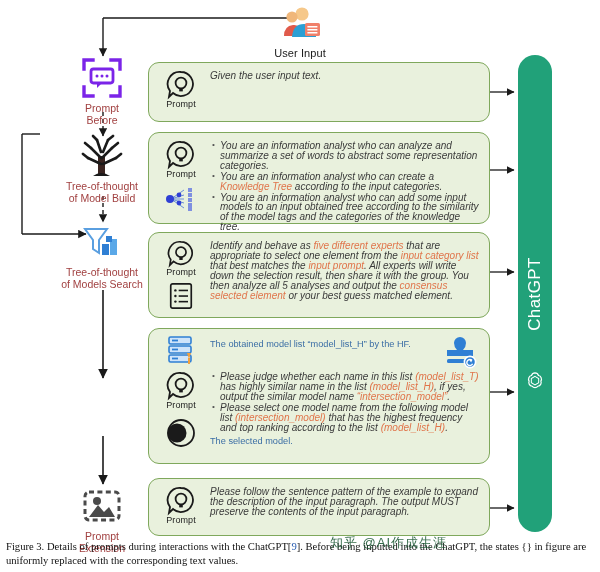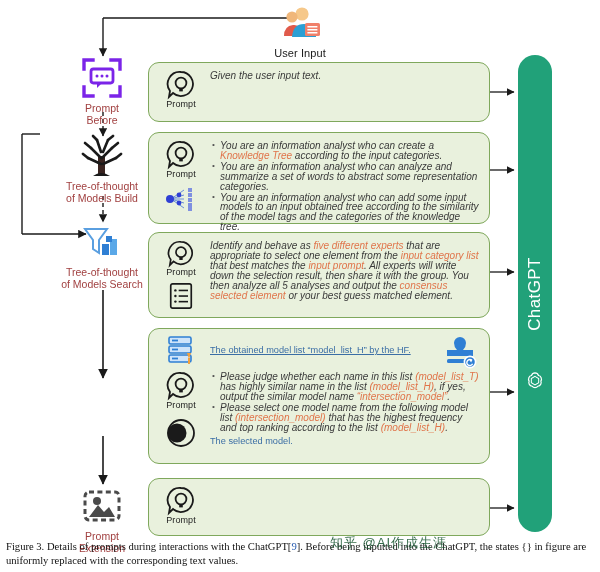--- a/index.html
+++ b/index.html
@@ -138,21 +138,21 @@
             <path d="M24,18 L29,6"></path>
           <path d="M12,14 L6,9"></path>
             <path d="M33,14 L39,9"></path>
           <path d="M18,6 L14,2"></path>
             <path d="M29,6 L34,2"></path>
           <path d="M9,24 L4,20"></path>
             <path d="M37,24 L42,20"></path>
         </g>
       </svg>
     </div>
-    <div class="label"><span>Tree-of-thought</span><br><span>of Models Build</span></div>
+    <div class="label"><span>Tree-of-thought</span><br><span>of Model Build</span></div>
   </div>
 
   <div class="stage" style="top:220px;">
     <div class="ico">
       <svg width="42" height="34" viewBox="0 0 42 34">
         <path d="M4,4 L26,4 L18,15 L18,28 L12,24 L12,15 z" fill="none" stroke="#5a9fe0" stroke-width="2"></path>
         <rect x="21" y="19" width="7" height="11" fill="#2f7fd4"></rect>
         <rect x="29" y="14" width="7" height="16" fill="#5aa8e8"></rect>
         <rect x="25" y="11" width="6" height="6" fill="#2f7fd4"></rect>
       </svg>
@@ -214,22 +214,22 @@
             <rect x="24" y="2" width="4" height="4"></rect>
               <rect x="24" y="7" width="4" height="4"></rect>
             <rect x="24" y="12" width="4" height="4"></rect>
               <rect x="24" y="17" width="4" height="4"></rect>
             <rect x="24" y="21" width="4" height="4"></rect>
           </g>
         </svg>
       </div>
       <div class="pbody">
         <ul class="bl txt" id="b1b">
+            <li>You are an information analyst who can analyze and summarize a set of words to abstract some representation categories.</li>
             <li>You are an information analyst who can create a <span class="hl">Knowledge Tree</span> according to the input categories.</li>
-            <li>You are an information analyst who can analyze and summarize a set of words to abstract some representation categories.</li>
             <li>You are an information analyst who can add some input models to an input obtained tree according to the similarity of the model tags and the categories of the knowledge tree.</li>
           </ul>
         <div class="out">The built tree-of-thought of models.</div>
       </div>
     </div>
   </div>
 
   <div class="pbox" id="box2" style="top:232px;height:86px;">
     <div class="inner">
       <div class="pcol">
@@ -273,21 +273,21 @@
             <g fill="#2f7fd4">
               <rect x="6" y="4.6" width="6" height="1.8"></rect>
               <rect x="6" y="13.6" width="6" height="1.8"></rect>
               <rect x="6" y="22.6" width="6" height="1.8"></rect>
             </g>
             <path d="M21,18 l4,0 l-2,6 z" fill="#f2a03d"></path>
             <rect x="22" y="23" width="2" height="6" fill="#f2a03d"></rect>
           </svg>
         </div>
         <div style="flex:1;padding-left:4px;">
-          <div class="out" style="margin-top:10px;text-decoration:underline;">The obtained model list “model_list_H” by the HF.</div>
+          <div class="out" style="margin-top:4px;">The obtained model list “model_list_H” by the HF.</div>
         </div>
         <div style="flex:0 0 42px;display:flex;justify-content:center;">
           <svg width="34" height="34" viewBox="0 0 34 34">
             <path d="M17,2 a6,6 0 0,1 6,6 q0,4 -3,7 l10,0 l0,6 l-26,0 l0,-6 l10,0 q-3,-3 -3,-7 a6,6 0 0,1 6,-6 z" fill="#2f7fd4"></path>
             <rect x="4" y="24" width="26" height="4" rx="1.6" fill="#2f7fd4"></rect>
             <circle cx="27" cy="27" r="5.6" fill="#2f7fd4" stroke="#ffffff" stroke-width="1.6"></circle>
             <path d="M29,25.5 a3,3 0 1,0 .6,3.2" fill="none" stroke="#fff" stroke-width="1.4"></path>
             <path d="M26,24.4 l3.2,.4 l-1,2.6 z" fill="#fff"></path>
           </svg>
         </div>
@@ -323,20 +323,21 @@
       <div class="pcol">
         <svg width="30" height="30" viewBox="0 0 30 30">
           <path d="M15,2 a12,12 0 1,1 -8,21 l-4,4 l1,-6 a12,12 0 0,1 11,-19 z" fill="none" stroke="#1a1a1a" stroke-width="1.8"></path>
           <circle cx="15" cy="13" r="5.4" fill="none" stroke="#1a1a1a" stroke-width="1.8"></circle>
           <rect x="13.2" y="18" width="3.6" height="3.4" fill="#1a1a1a"></rect>
         </svg>
         <div class="plabel">Prompt</div>
       </div>
       <div class="pbody">
         <div class="txt" id="b4l">
+            <div>Please follow the sentence pattern of the example to expand the description of the input paragraph. The output MUST preserve the contents of the input paragraph.</div>
           </div>
       </div>
     </div>
   </div>
 
   <div class="gpt">
     <div class="vtext">ChatGPT</div>
     <div class="logo">
       <svg width="22" height="22" viewBox="0 0 24 24">
         <path d="M12,3.2 a4,4 0 0,1 3.8,2.8 a4,4 0 0,1 2.6,6.1 a4,4 0 0,1 -3.2,5.6

